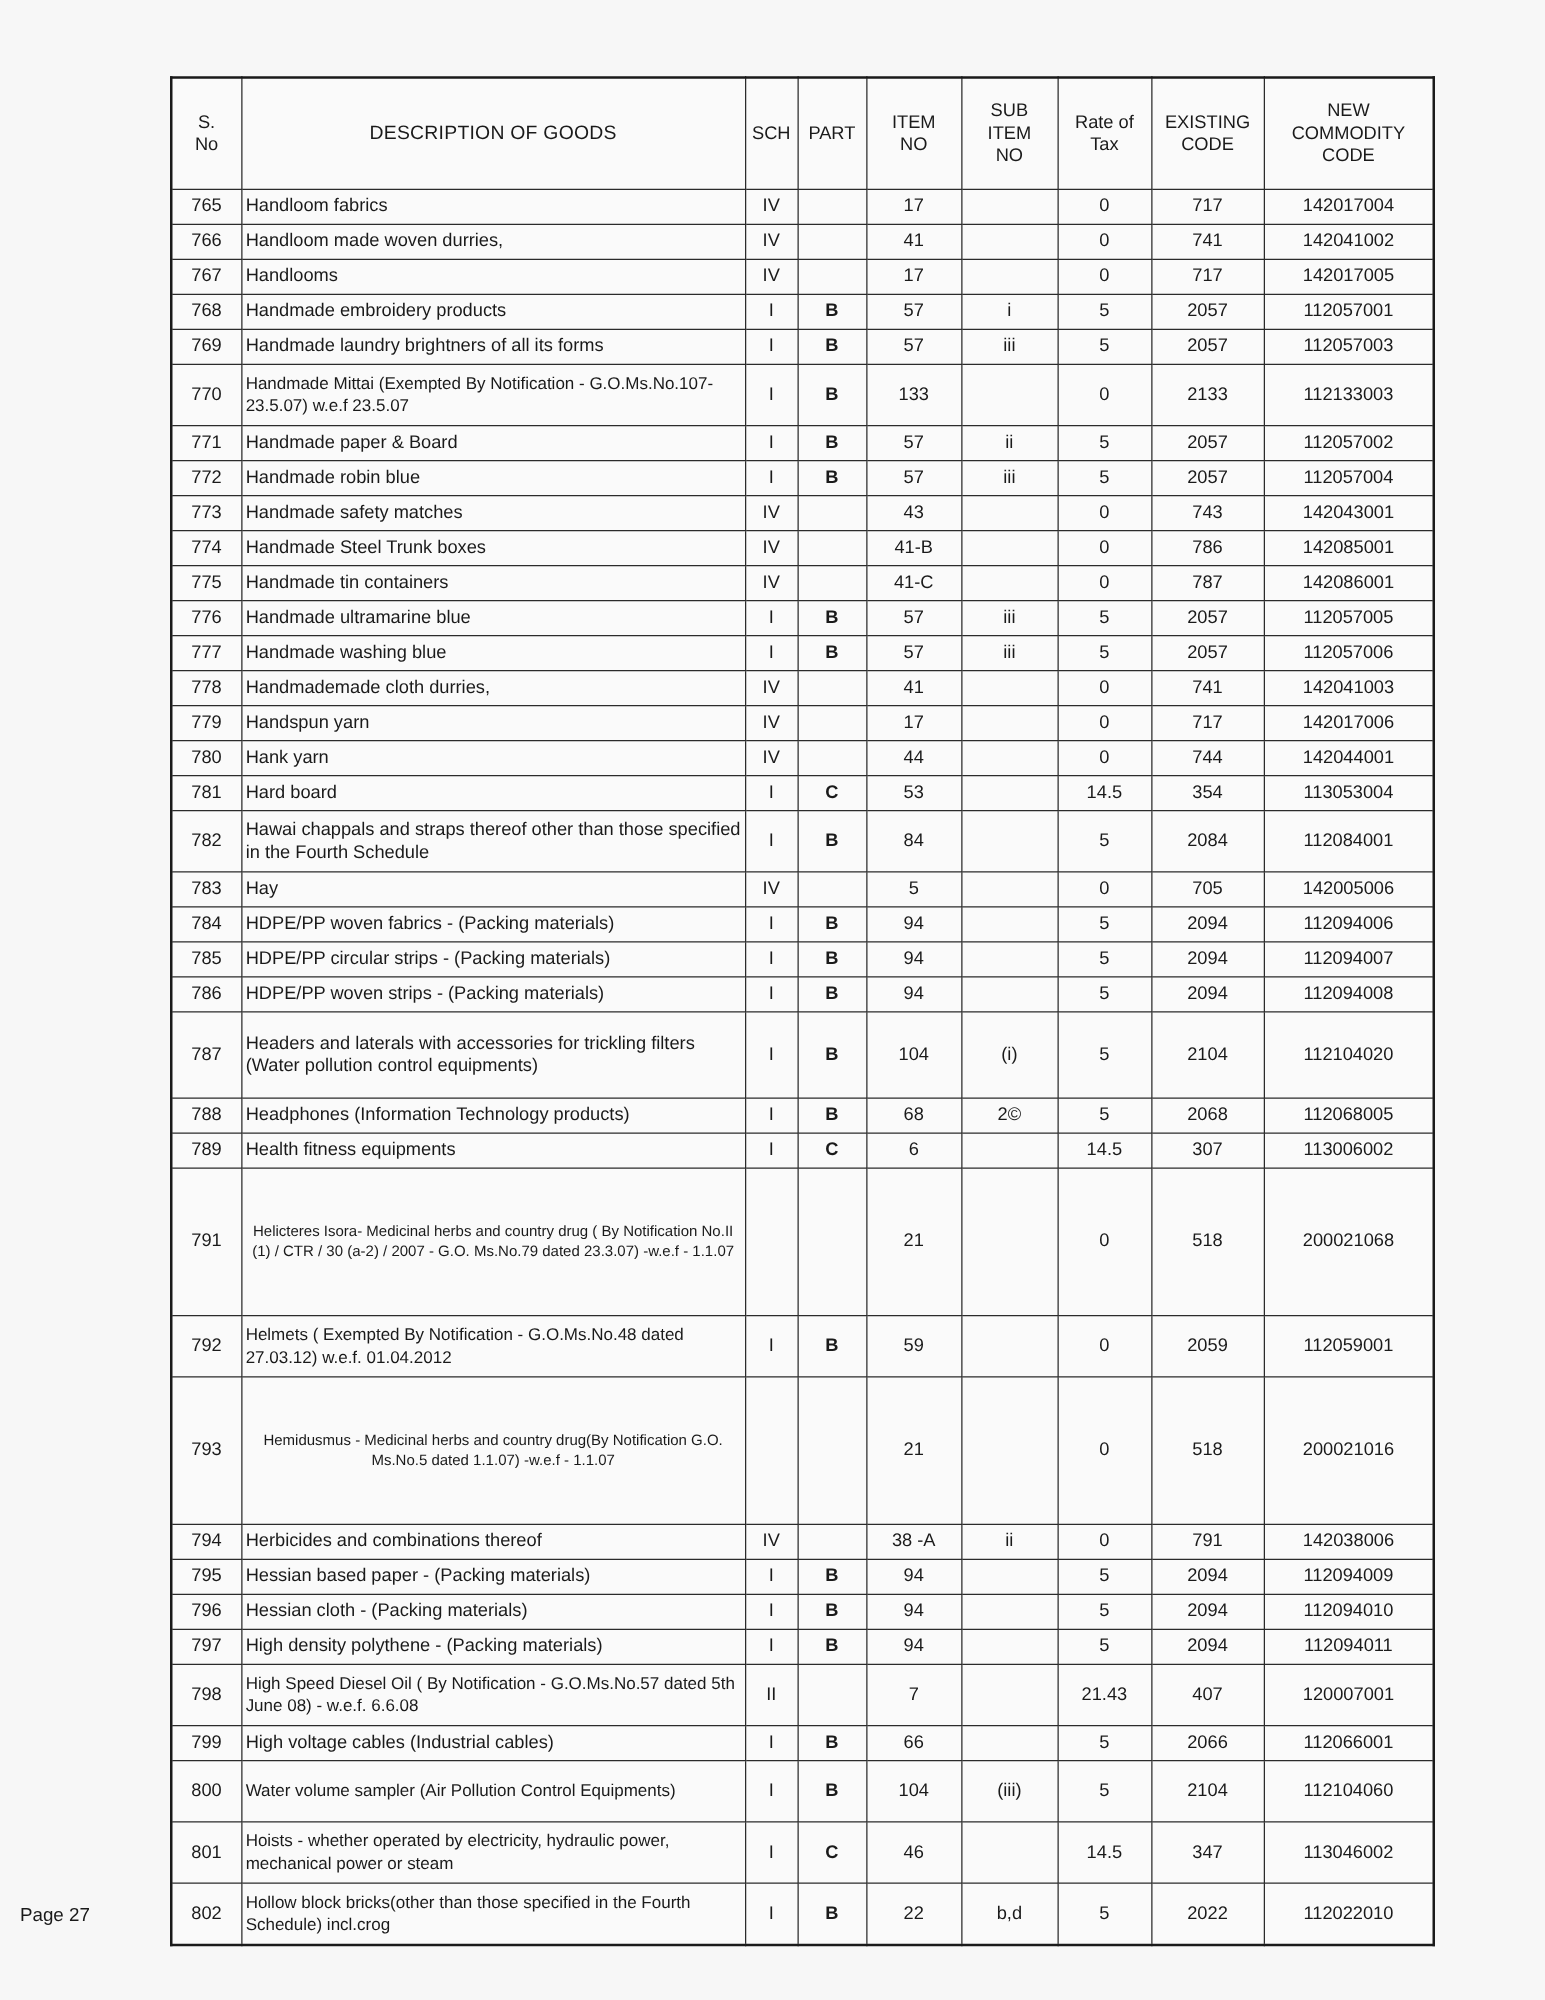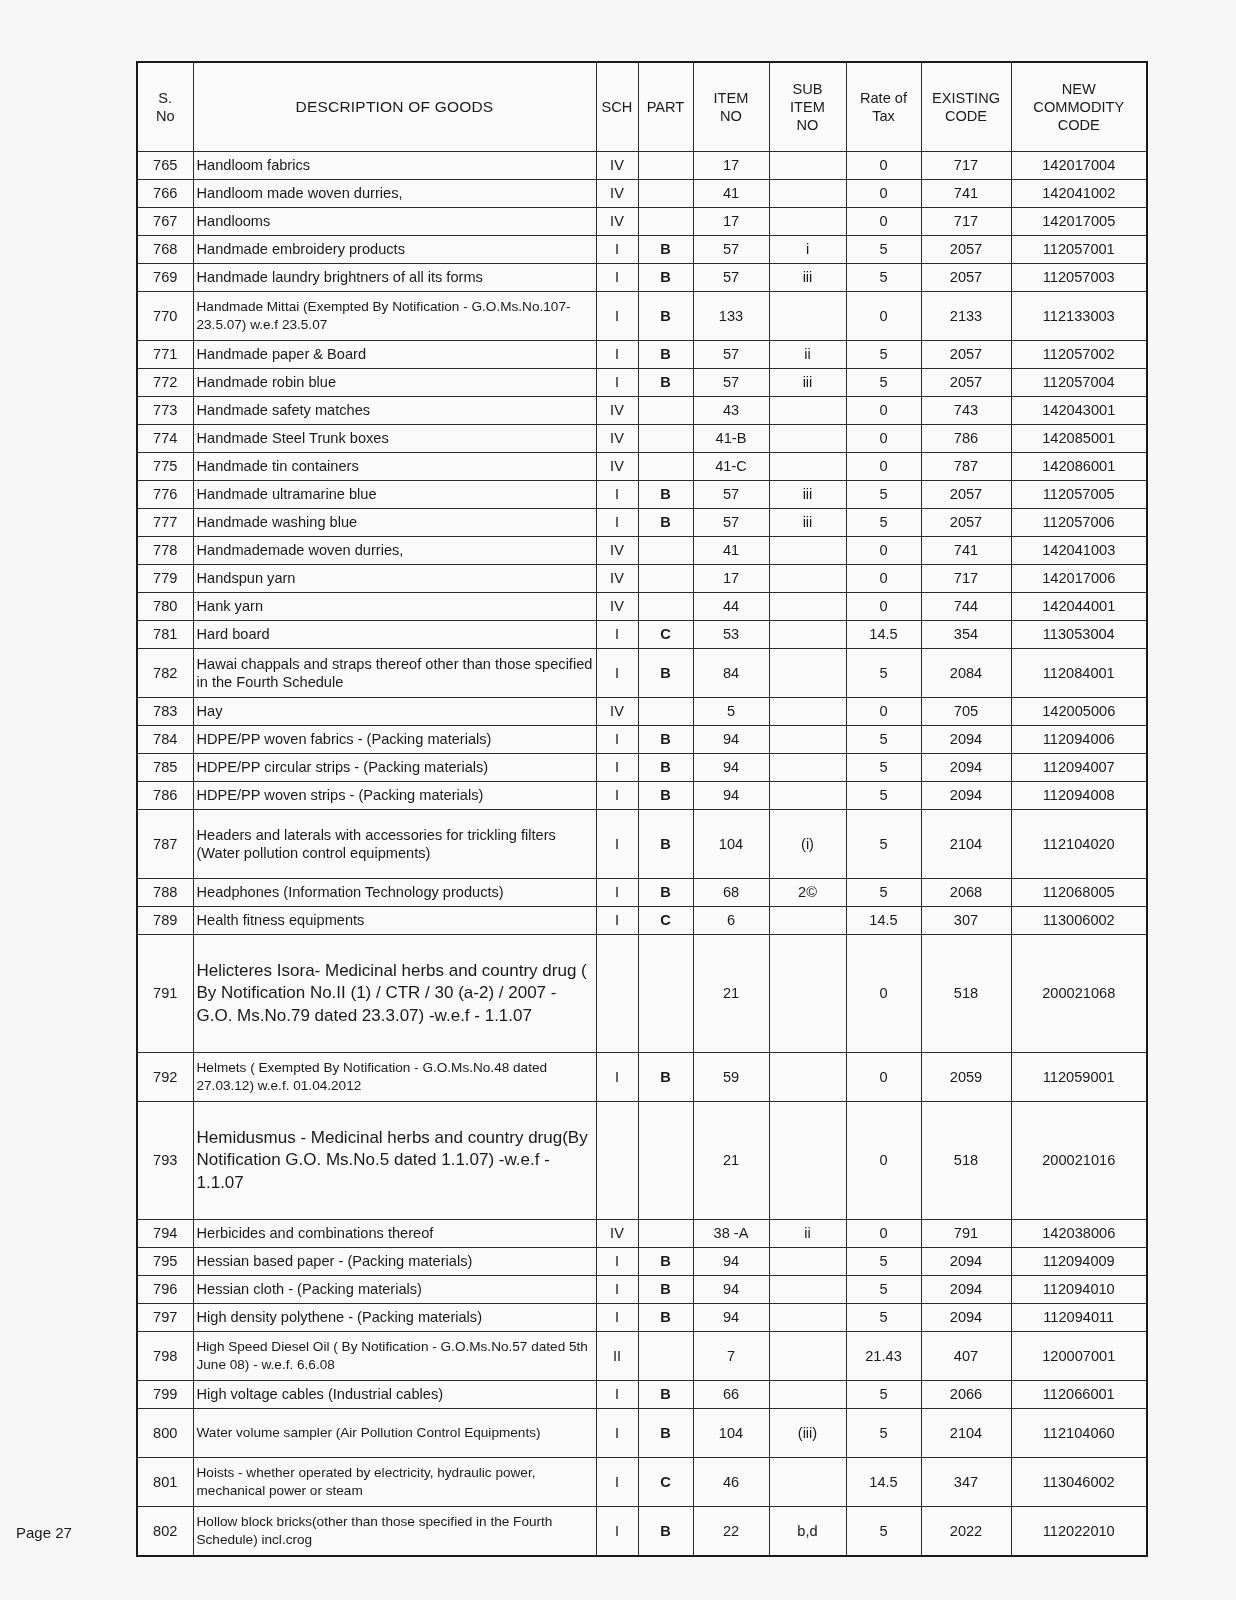--- a/index.html
+++ b/index.html
@@ -68,21 +68,21 @@
   td.sno   { text-align: center; font-size: 15.2px; margin-top: 40px; }
   td.desc  { text-align: left;  padding-left: 5px; }
   td.ctr   { text-align: center; }
   td.bold  { font-weight: bold; }
 
   tr.r-tall td { height: 46px; }
   tr.r-std  td { height: 25px; }
   tr.r-xtall td { height: 66px; }
   tr.r-huge td { height: 115px; }
 
-  td.desc.big  { font-size: 17px; line-height: 1.33; }
+  td.desc.big  { font-size: 12px; line-height: 1.33; text-align: center; }
   td.desc.small{ font-size: 13.6px; line-height: 1.3; margin-left: 27px; }
 
   .footer {
     position: absolute;
     left: 0;
     top: 1524px;
     width: 1236px;
     font-size: 15px;
     color: #1a1a1a;
     padding-left: 16px;
@@ -278,21 +278,21 @@
             <td class="ctr">I</td>
             <td class="ctr bold">B</td>
             <td class="ctr">57</td>
             <td class="ctr">iii</td>
             <td class="ctr">5</td>
             <td class="ctr">2057</td>
             <td class="ctr">112057006</td>
           </tr>
           <tr class="r-std">
             <td class="sno">778</td>
-            <td class="desc">Handmademade woven durries,</td>
+            <td class="desc">Handmademade cloth durries,</td>
             <td class="ctr">IV</td>
             <td class="ctr bold"></td>
             <td class="ctr">41</td>
             <td class="ctr"></td>
             <td class="ctr">0</td>
             <td class="ctr">741</td>
             <td class="ctr">142041003</td>
           </tr>
           <tr class="r-std">
             <td class="sno">779</td>

